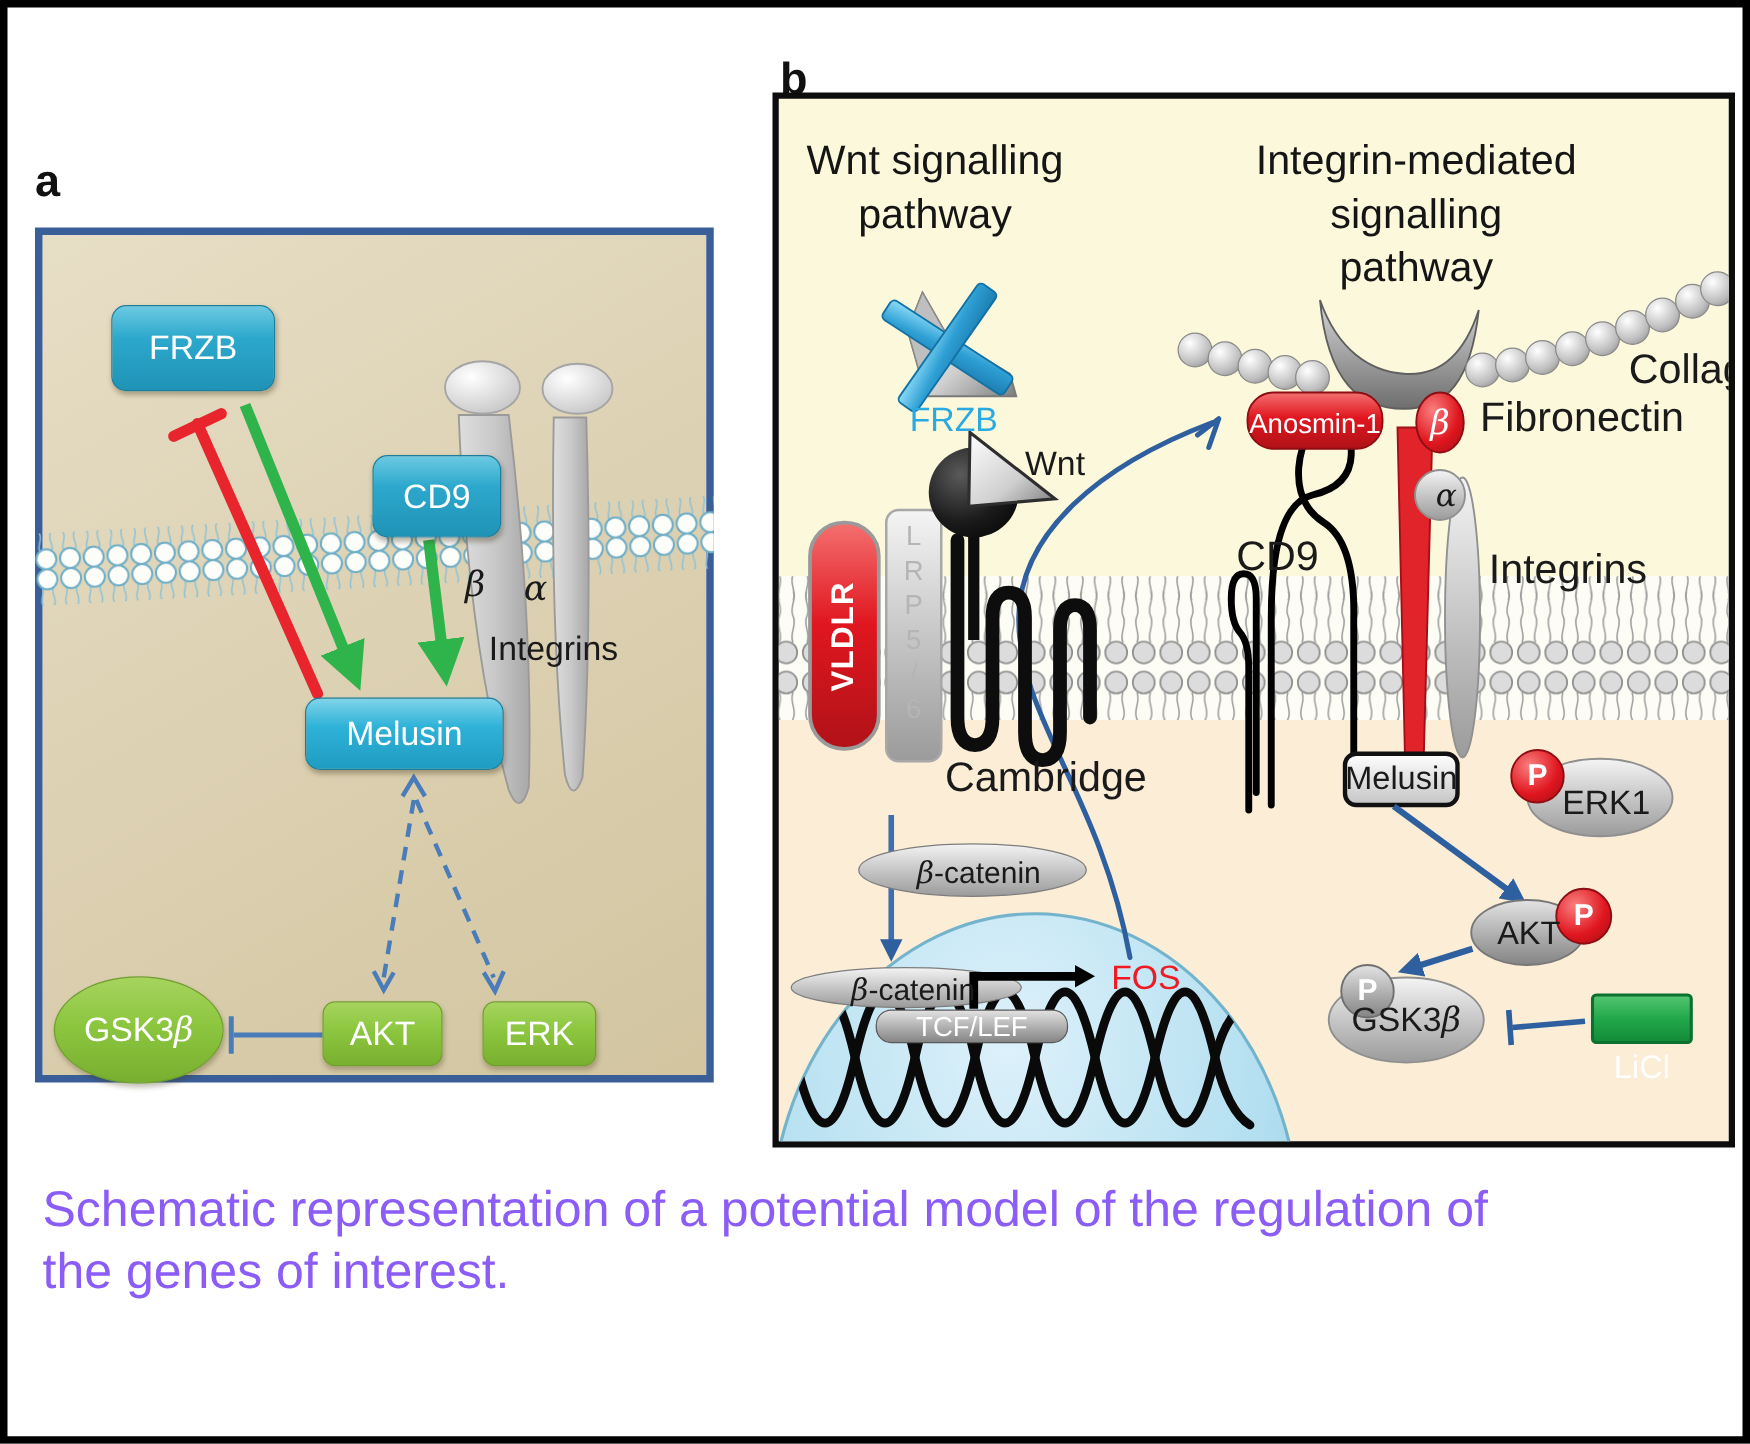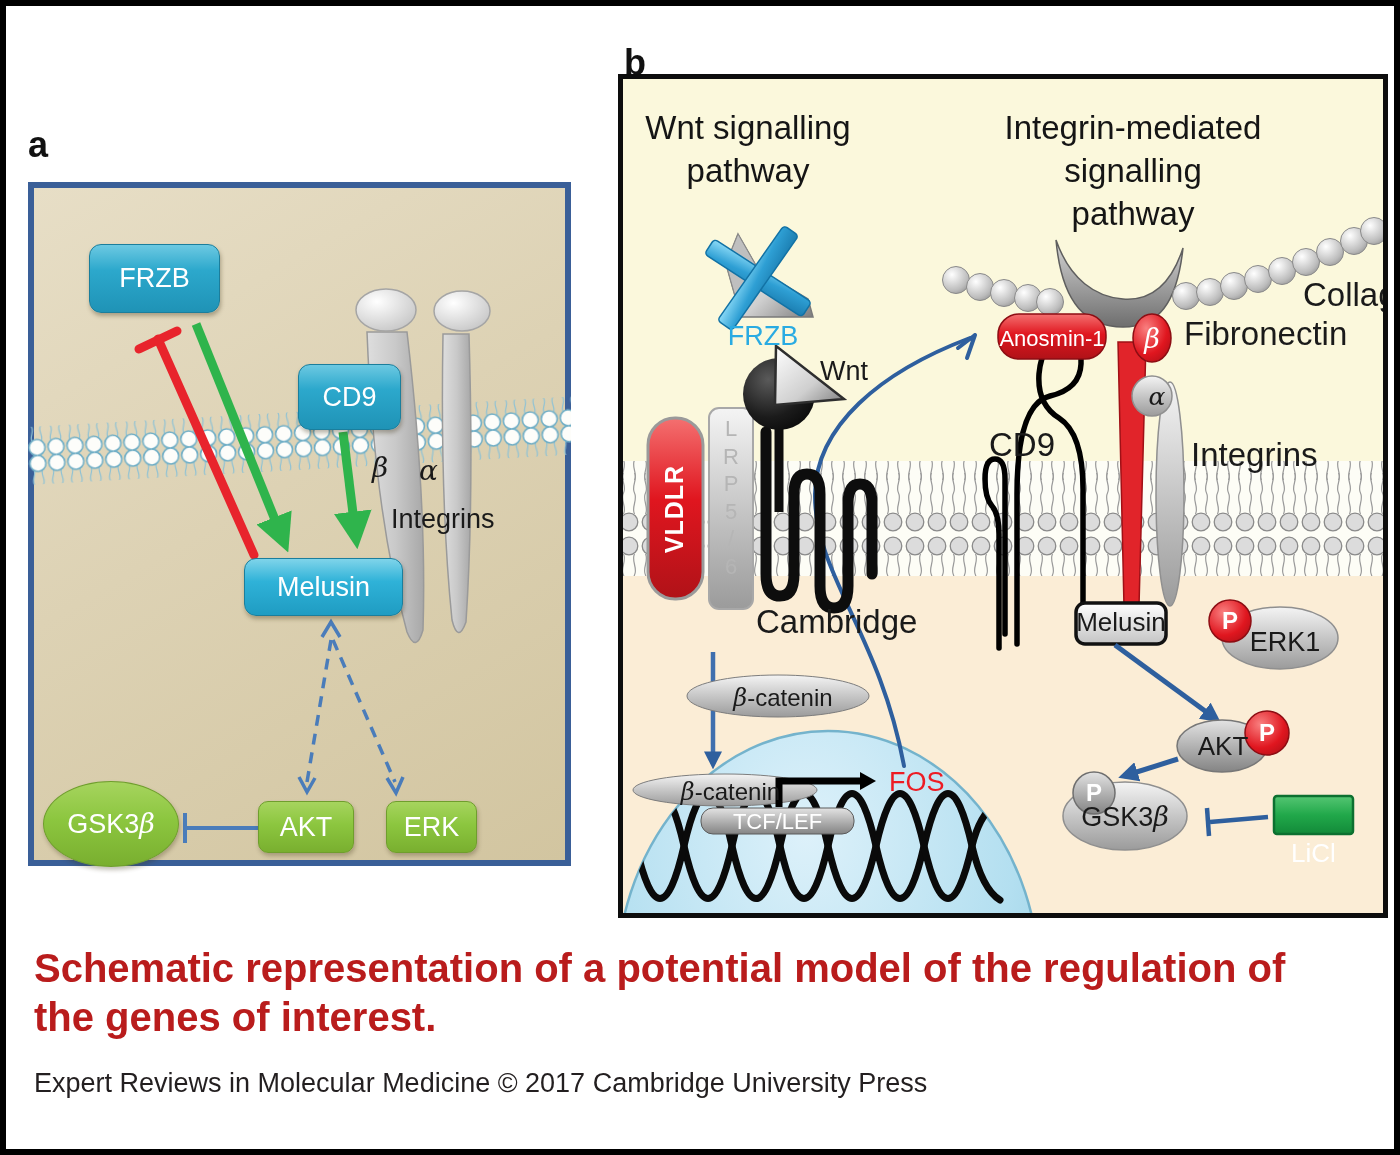--- a/index.html
+++ b/index.html
@@ -31,21 +31,21 @@
           border:5px solid #0d0d0d;box-sizing:border-box;overflow:hidden;
           background:linear-gradient(180deg,
             #fbf8dc 0px,#fbf8dc 382px,
             #fdfdf6 382px,#fdfdf6 497px,
             #fbedd6 497px,#fbedd6 100%);}
   #panelB svg{position:absolute;left:-5px;top:-5px;}
   #panelB .lbl{font-size:33px;}
   .whiteTxt{color:#fff;}
   .heading{font-size:25px;line-height:1.3;color:#151515;}
   
-  #caption{left:28px;top:938px;width:1330px;font-size:40px;line-height:1.22;color:#b91c1c;font-weight:bold;}
+  #caption{left:28px;top:938px;width:1330px;font-size:40px;line-height:1.22;color:#8b5cf6;}
   #credit{left:28px;top:1062px;width:1330px;font-size:27px;color:#231f20;}
 </style>
 </head>
 <body>
 
 <div id="fig">
 
   <div class="lbl panel-label" style="left:22px;top:118px;">a</div>
   <div class="lbl panel-label" style="left:618px;top:36px;">b</div>
 
@@ -336,14 +336,13 @@
     <div class="lbl ctr" style="left:440px;top:722px;width:124px;font-size:27px;"><span>GSK3</span><span class="greek">β</span></div>
     <div class="lbl ctr whiteTxt" style="left:651px;top:723px;width:79px;font-size:26px;margin-top:36px;">LiCl</div>
     <div class="lbl" style="left:266px;top:688px;color:#ed1c24;font-size:27px;">FOS</div>
     <div class="lbl ctr" style="left:65px;top:605px;width:190px;font-size:24px;"><span class="greek">β</span><span>-catenin</span></div>
     <div class="lbl ctr" style="left:15px;top:699px;width:185px;font-size:24px;"><span class="greek">β</span><span>-catenin</span></div>
     <div class="lbl ctr whiteTxt" style="left:78px;top:730px;width:153px;font-size:22px;text-align:center;">TCF/LEF</div>
   </div>
 
   <div id="caption" class="lbl">Schematic representation of a potential model of the regulation of
 the genes of interest.</div>
-  <div id="credit" class="lbl">Expert Reviews in Molecular Medicine © 2017 Cambridge University Press</div>
 </div>
 
 </body></html>

